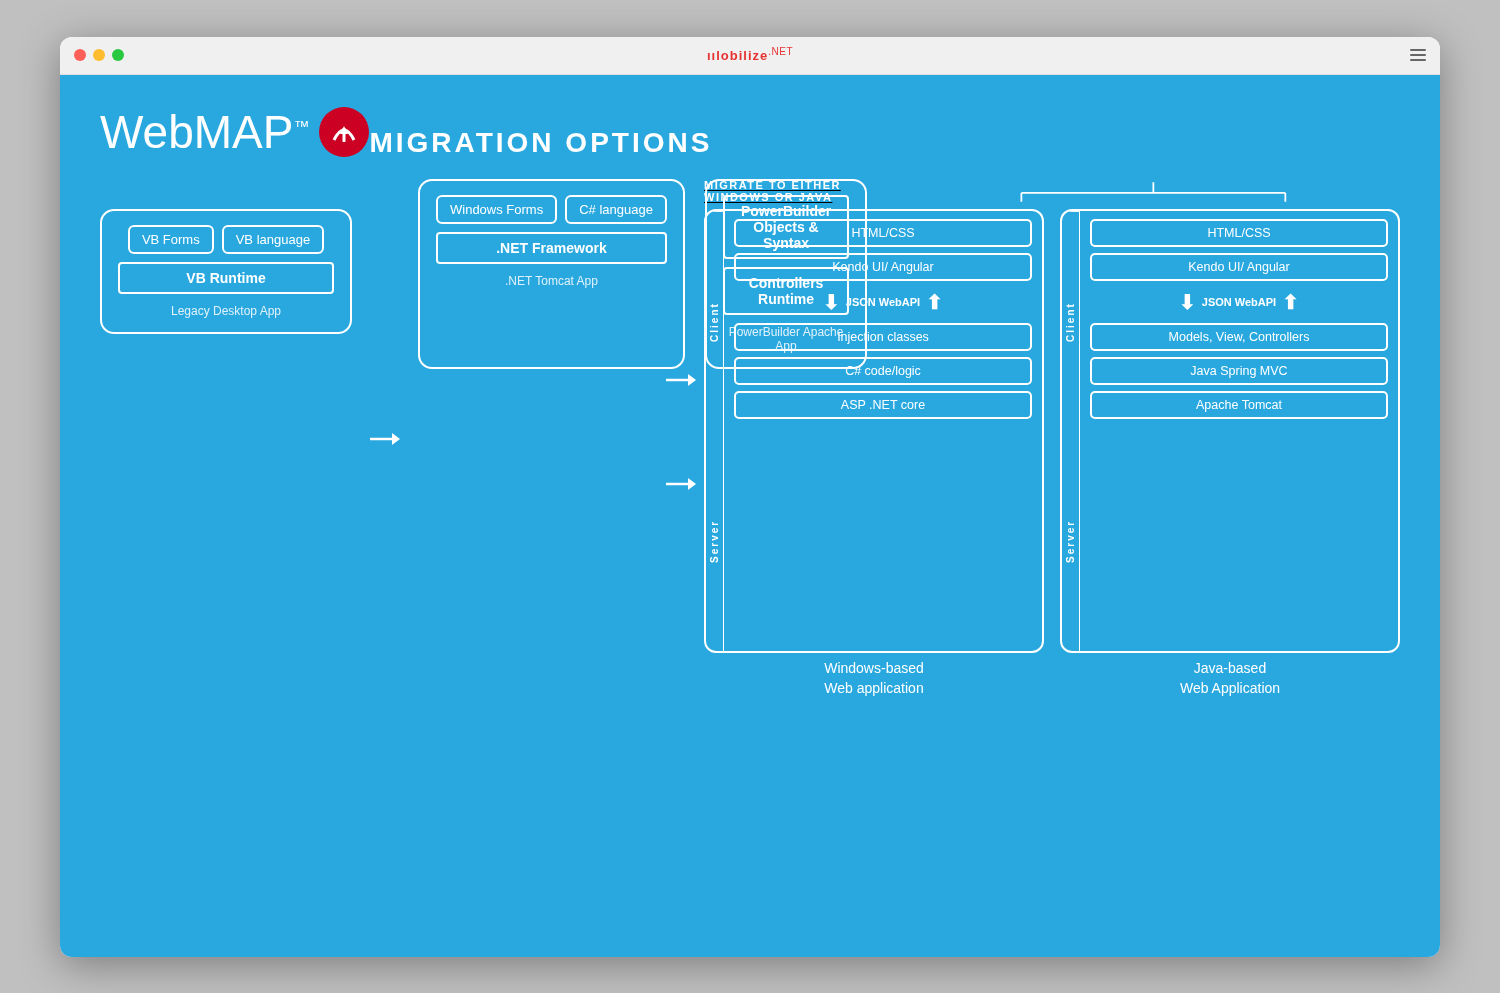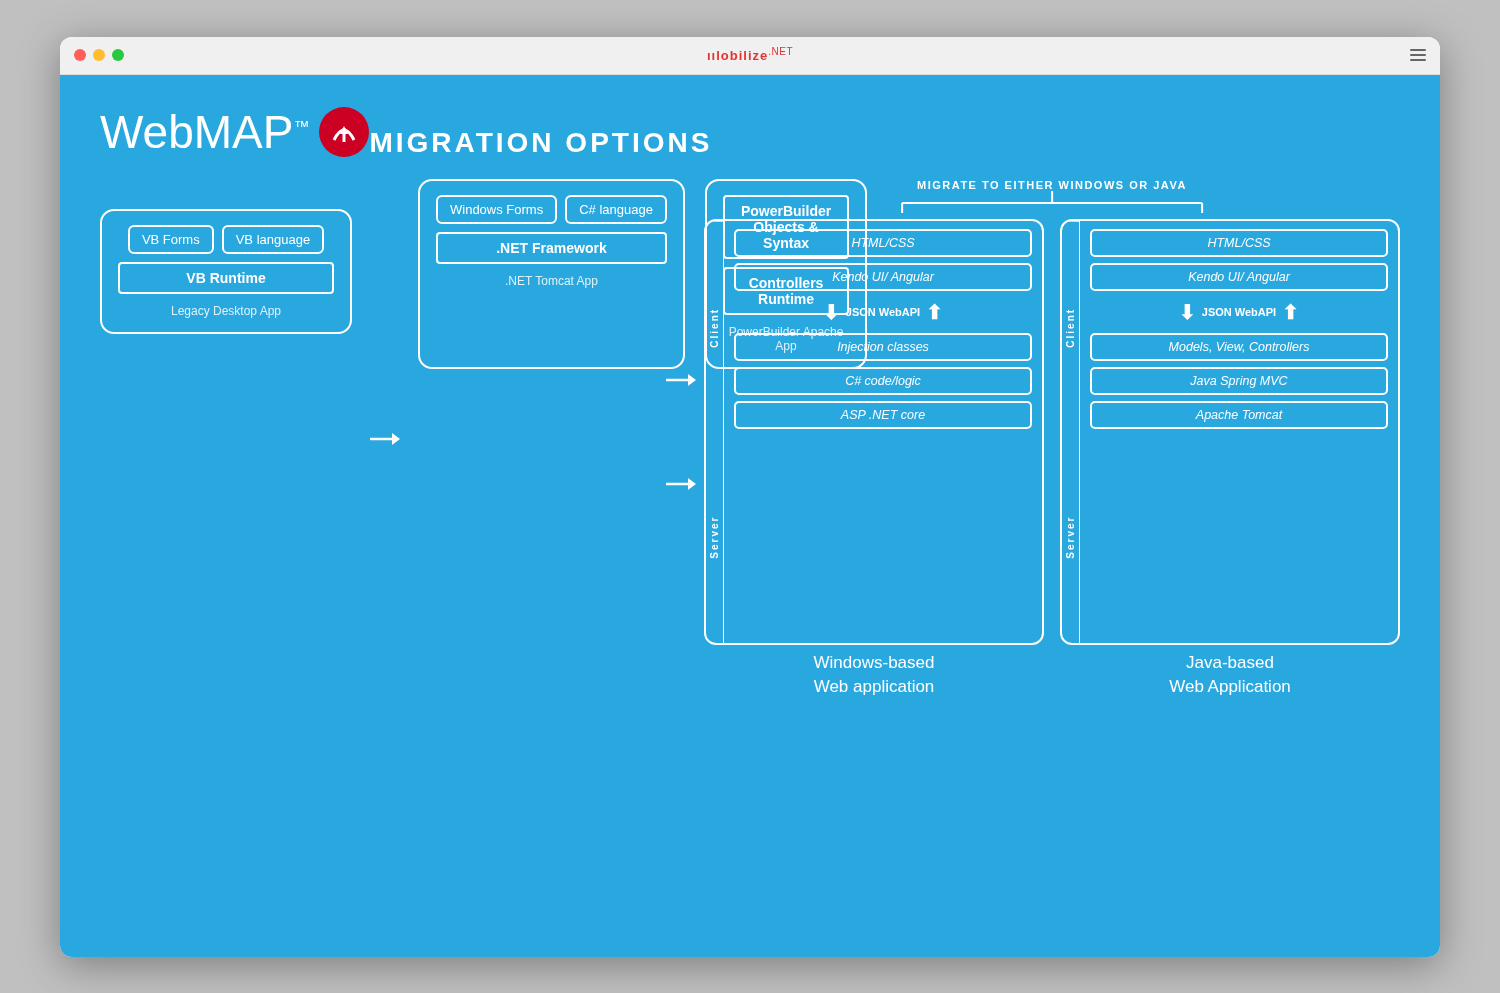--- a/index.html
+++ b/index.html
@@ -173,23 +173,24 @@
 
     .right-targets {
       flex: 1;
       display: flex;
       flex-direction: column;
       height: 100%;
     }
 
     .top-migrate-label {
       display: flex;
-      flex-direction: column;
-      align-items: center;
+      flex-direction: row;
+      align-items: flex-end;
       margin-bottom: 6px;
+      text-decoration: underline;
     }
 
     .top-migrate-text {
       font-size: 11px;
       color: white;
       letter-spacing: 1.5px;
       font-weight: 600;
     }
 
     .two-targets {
@@ -243,38 +244,37 @@
     }
 
     .t-item {
       border: 2px solid white;
       border-radius: 5px;
       padding: 5px 8px;
       color: white;
       font-size: 12.5px;
       font-weight: 500;
       text-align: center;
-      font-style: italic;
     }
 
     .json-row {
       display: flex;
       align-items: center;
       justify-content: center;
       gap: 6px;
       color: white;
       font-size: 11px;
       font-weight: 700;
       padding: 3px 0;
     }
 
     .target-caption {
       text-align: center;
       color: white;
-      font-size: 17px;
+      font-size: 14px;
       margin-top: 6px;
       line-height: 1.4;
     }
   </style>
 </head>
 <body>
 
 <div class="window">
 
   <div class="title-bar">

